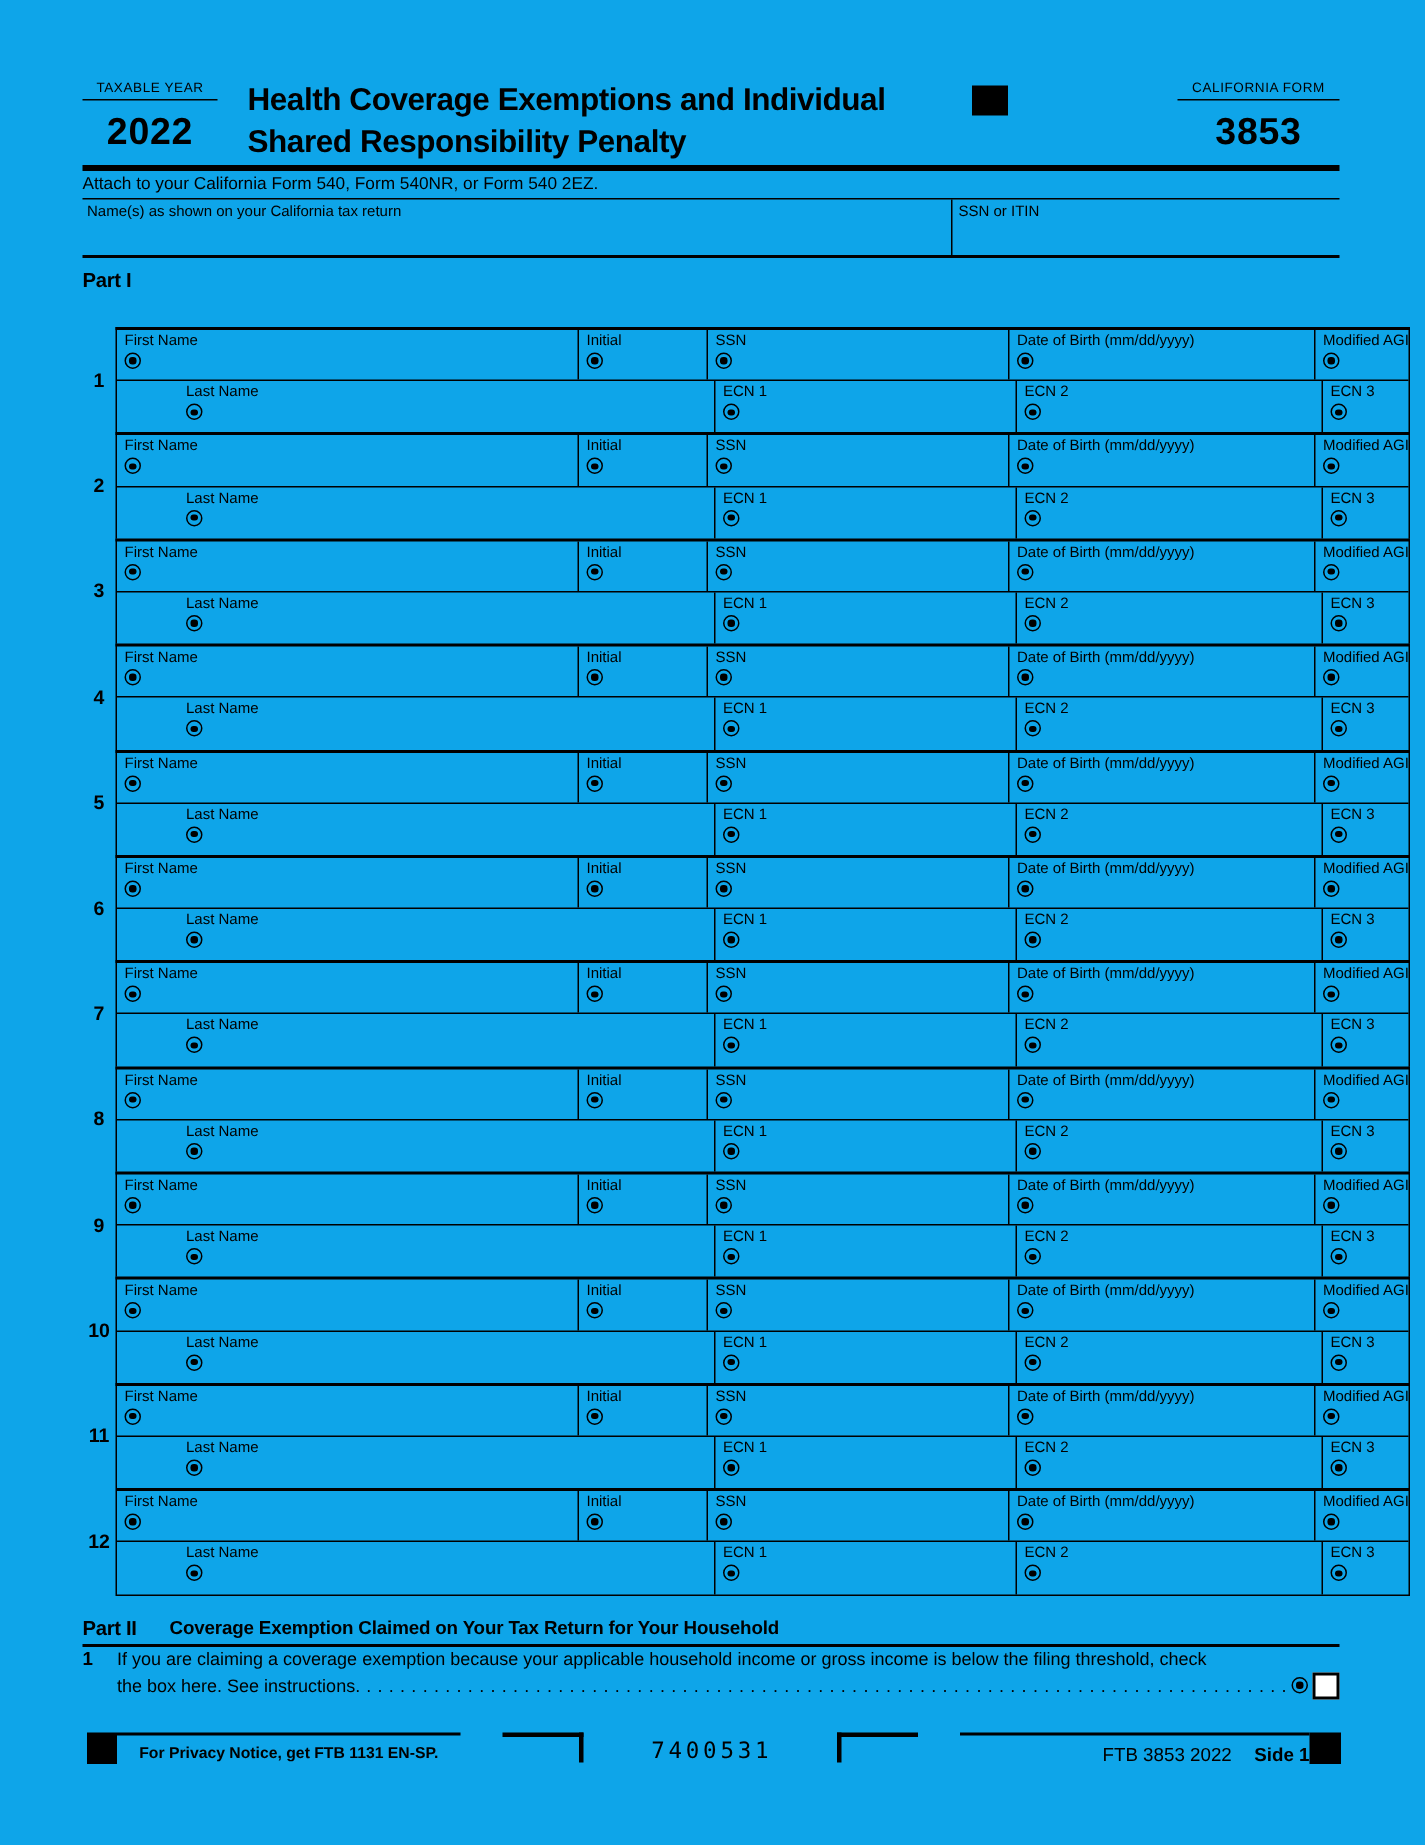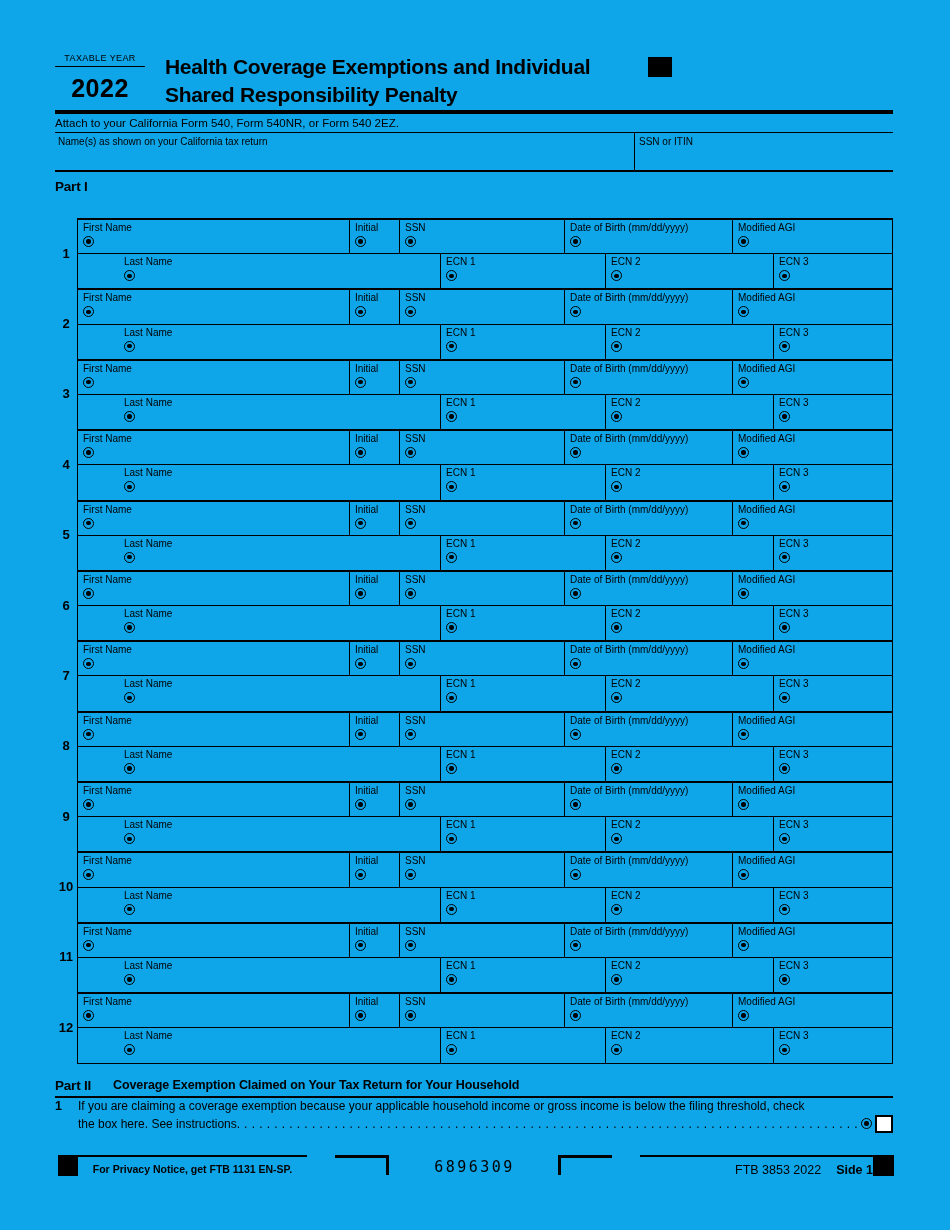--- a/index.html
+++ b/index.html
@@ -48,21 +48,21 @@
   .plabel { width:58px; font-weight:bold; font-size:13.5px; flex:none; letter-spacing:-.2px; }
   .bold { font-weight:bold; }
 
   
   .hh-table { left:55px; top:218px; width:838px; }
   .rowgroup { display:flex; }
   .rownum { width:22px; flex:none; display:flex; align-items:center; justify-content:center;
     font-weight:bold; font-size:13px; }
   .rowcells { flex:1; border-left:1px solid #000; border-right:1px solid #000; border-top:2px solid #000; }
   .rowgroup:last-child .rowcells { border-bottom:1.5px solid #000; }
-  .subrow { display:flex; height:34.2px; }
+  .subrow { display:flex; height:34.2px;gap:36px; }
   .subrow.top { border-bottom:1px solid #000; }
   .cell { overflow:hidden; }
   .cell + .cell { border-left:1px solid #000; }
   .cell .flabel { display:block; font-size:10px; padding:2px 0 0 5px; white-space:nowrap; }
   .c-first { width:271px; flex:none; }
   .c-init  { width:50px;  flex:none; }
   .c-ssn   { width:165px; flex:none; }
   .c-dob   { width:168px; flex:none; }
   .c-agi   { flex:1; }
   .c-last  { width:321px; flex:none;margin-left:41px; }
@@ -114,20 +114,24 @@
     <div class="big-year">2022</div>
   </div>
 
   <div class="abs hdr-title">
     <div>Health Coverage Exemptions and Individual</div>
     <div>Shared Responsibility Penalty</div>
   </div>
 
   <div class="abs hdr-square"></div>
 
+  <div class="abs hdr-right">
+    <div class="small-cap">CALIFORNIA FORM</div>
+    <div class="big-num">3853</div>
+  </div>
 
   <div class="abs hdr-rule"></div>
 
   <div class="abs attach">Attach to your California Form 540, Form 540NR, or Form 540 2EZ.</div>
 
   <div class="abs namebox">
     <div class="ncell">
       <span>Name(s) as shown on your California tax return</span>
     </div>
     <div class="scell">
@@ -373,20 +377,20 @@
       <div>the box here. See instructions.</div>
       <div class="leaders">........................................................................................................................................................</div>
       <span class="tgt"></span>
       <div class="cbx"></div>
     </div>
   </div>
 
   <div class="abs fsq sq-left"></div>
   <div class="abs privacy">For Privacy Notice, get FTB 1131 EN-SP.</div>
   <div class="abs bracket-r"></div>
-  <div class="abs scanband">6896309</div>
+  <div class="abs scanband">7400531</div>
   <div class="abs bracket-l"></div>
   <div class="abs ftbline">
     <span>FTB 3853  2022</span><span class="side">Side 1</span>
   </div>
   <div class="abs fsq sq-right"></div>
 
 </div>
 
 </body></html>

